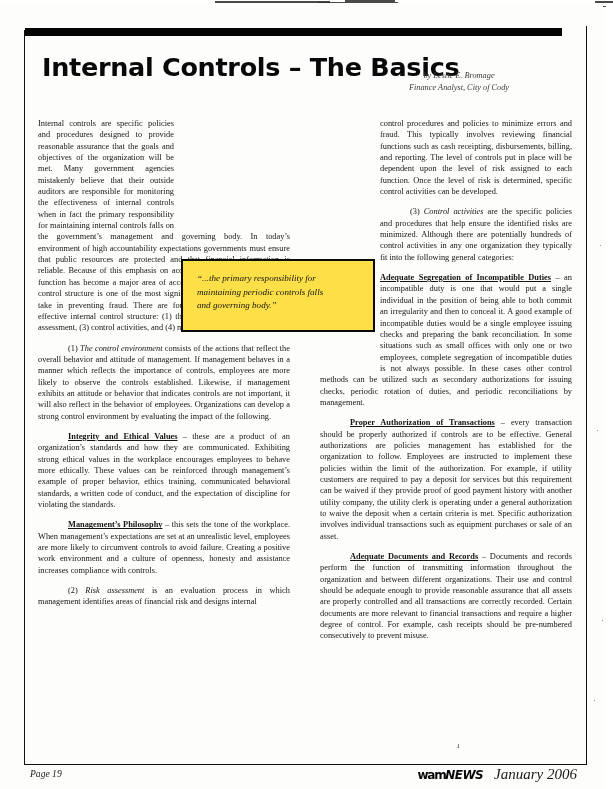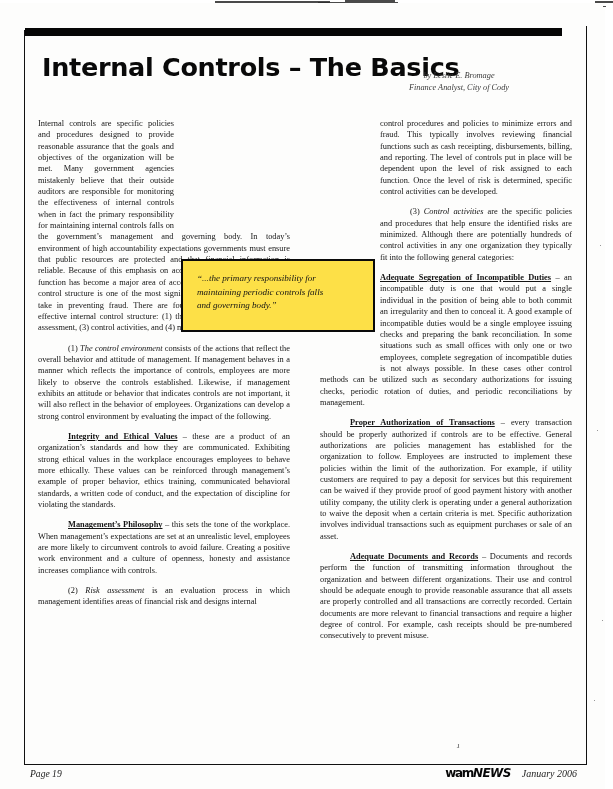--- a/index.html
+++ b/index.html
@@ -180,21 +180,21 @@
     margin-left: 48px;
   }
   .logo .news {
     font-style: italic;
     font-size: 12px;
     letter-spacing: -0.6px;
   }
   .issue-date {
     font-family: "Liberation Serif", serif;
     font-style: italic;
-    font-size: 10px;
+    font-size: 15px;
     color: #1a1a1a;
   }
   .page-num-mark {
     position: absolute;
     right: 145px; top: 742px;
     font-family: "Liberation Serif", serif;
     font-style: italic;
     font-size: 7px;
     color: #333;
   }

